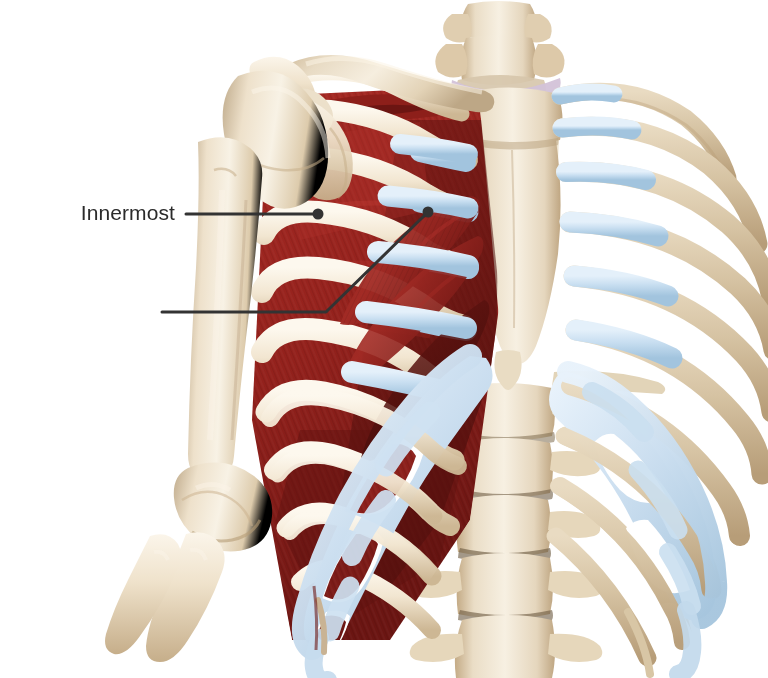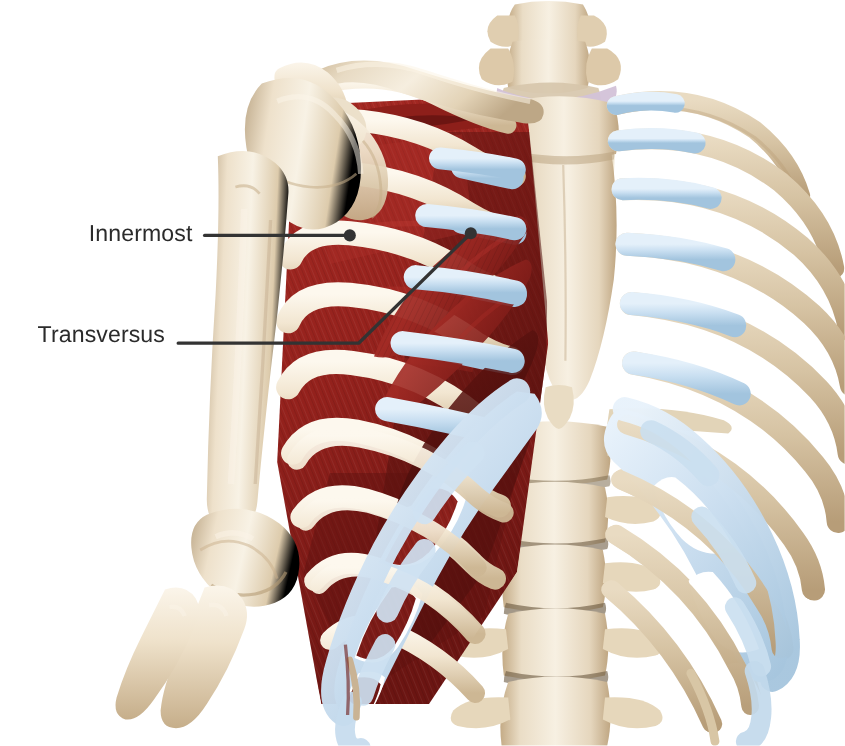--- a/index.html
+++ b/index.html
@@ -462,16 +462,15 @@
       <path d="M162,312 L326,312 L428,212"></path>
       <circle cx="428" cy="212" r="5.5" fill="#333333" stroke="none"></circle>
     </g>
   </svg>
 
   <div class="callout-text" id="label-innermost">
     <div class="callout-line-1">Innermost</div>
   </div>
 
   <div class="callout-text" id="label-transversus">
-    <div class="callout-line-1">Transversus</div>
   </div>
 
 </div>
 
 </body></html>

